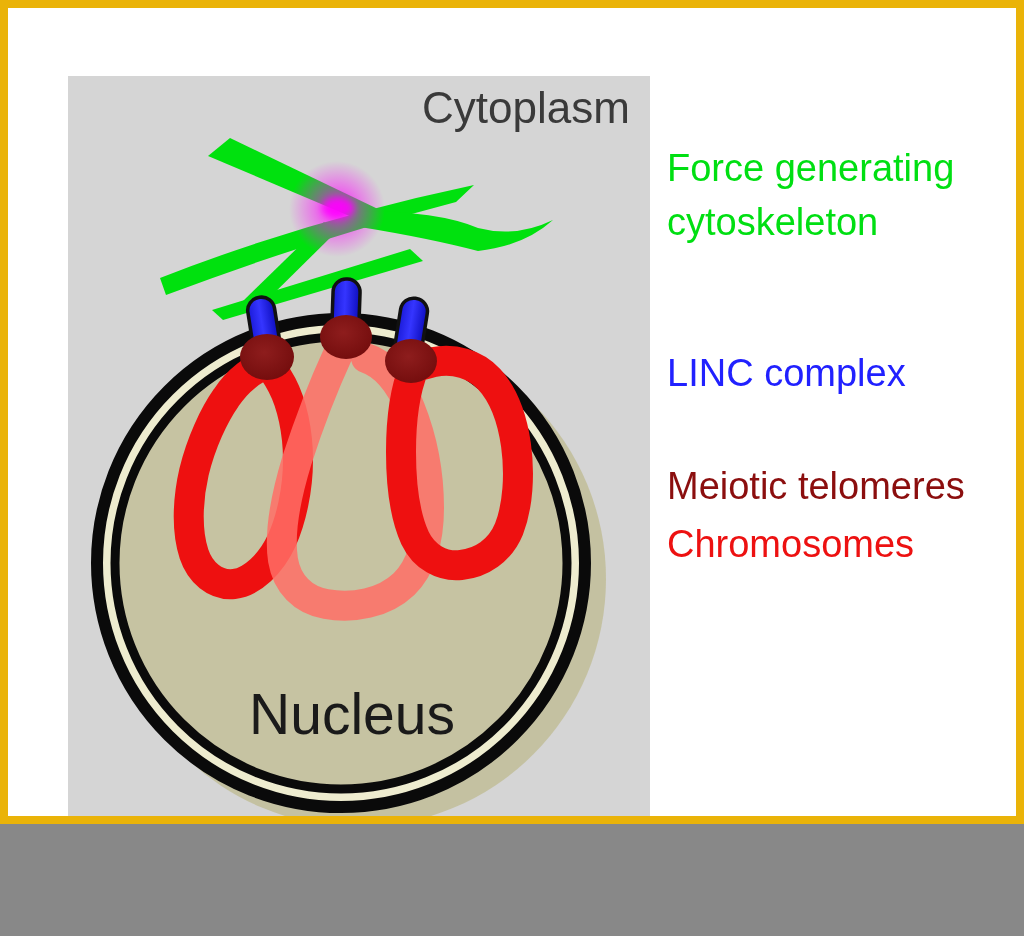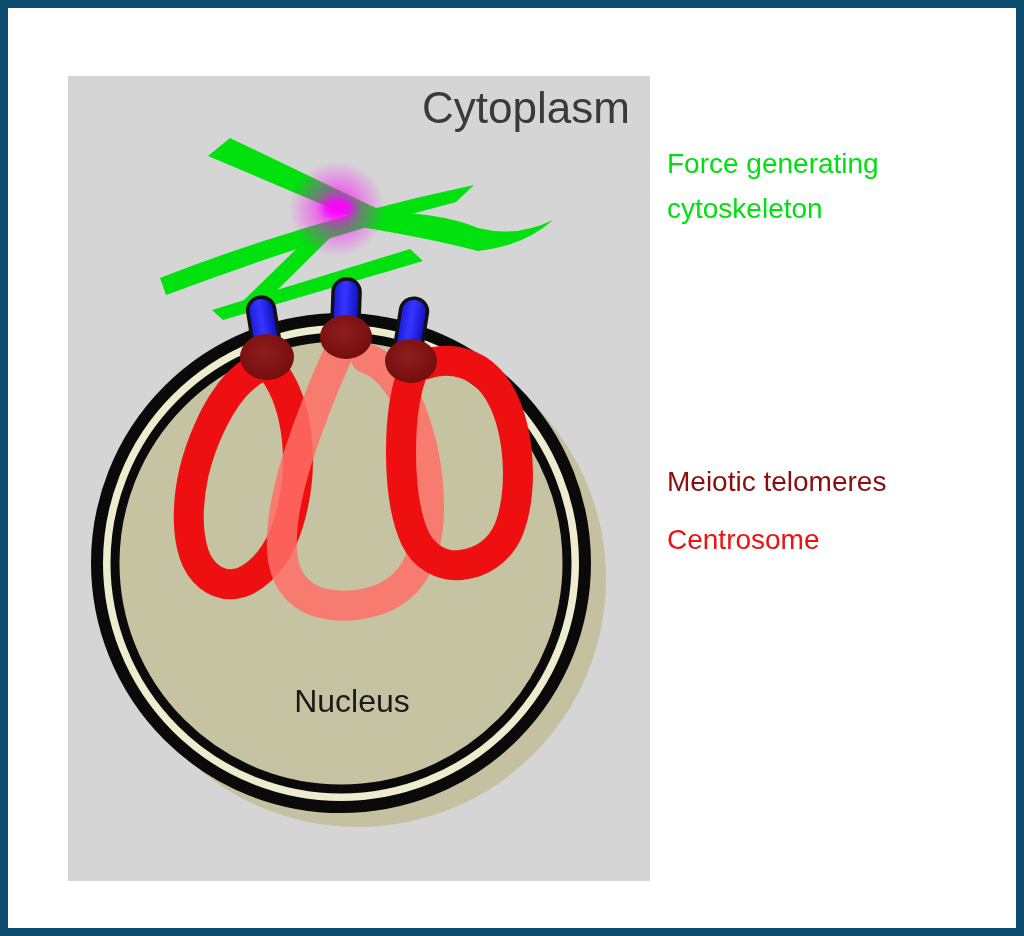--- a/index.html
+++ b/index.html
@@ -1,45 +1,45 @@
 <!DOCTYPE html>
 <html><head>
 <meta charset="utf-8">
 <style>
   html,body{margin:0;padding:0;background:#888;}
   .canvas{
     position:relative;
-    width:1024px;height:936px;
+    width:1024px;height:824px;
     box-sizing:border-box;
     background:#ffffff;
-    border:8px solid #0c4a6e;
+    border:8px solid #eab308;
     overflow:hidden;
     font-family:"Liberation Sans", sans-serif;
   }
   .cytofield{
     position:absolute;
     left:60px;top:68px;width:582px;height:805px;
     background:#d5d5d5;
   }
   .diagram-svg{
     position:absolute;left:0;top:0;width:1024px;height:936px;
     pointer-events:none;
   }
   .label{
     position:absolute;
     white-space:nowrap;
     line-height:1.05;
   }
   .cytoplasm-label{left:414px;top:77px;font-size:44px;color:#3a3a3a;}
-  .nucleus-label{left:344px;top:677px;transform:translateX(-50%);font-size:32px;color:#1a1a1a;}
+  .nucleus-label{left:344px;top:677px;transform:translateX(-50%);font-size:57px;color:#1a1a1a;}
   .legend{position:absolute;left:0;top:0;width:1024px;height:936px;}
   .legend-item{
     position:absolute;left:659px;
-    font-size:28px;
-    line-height:45px;
+    font-size:38px;
+    line-height:54px;
   }
   .legend-item.wrap{white-space:normal;width:352px;}
 </style>
 </head>
 <body>
 
 <div class="canvas">
 
   <div class="cytofield" style="background-color: rgb(213, 213, 213);"></div>
 
@@ -98,17 +98,18 @@
 
     <circle cx="329" cy="201" r="48" fill="url(#glowGrad)"></circle>
     <ellipse cx="330" cy="200" rx="16" ry="10" opacity="0.85" filter="url(#coreBlur)" fill="#ff00ff"></ellipse>
   </svg>
 
   <div class="label cytoplasm-label" style="color: rgb(58, 58, 58);">Cytoplasm</div>
   <div class="label nucleus-label" style="color: rgb(26, 26, 26);">Nucleus</div>
 
   <div class="legend">
     <div class="legend-item wrap" style="top: 133px; color: rgb(0, 223, 18);">Force generating cytoskeleton</div>
+    <div class="legend-item" style="top: 338px; color: rgb(33, 33, 255);">LINC complex</div>
     <div class="legend-item" style="top: 423px; color: rgb(139, 14, 14); margin-top: 28px;">Meiotic telomeres</div>
-    <div class="legend-item" style="top: 509px; color: rgb(237, 17, 17);">Centrosome</div>
+    <div class="legend-item" style="top: 509px; color: rgb(237, 17, 17);">Chromosomes</div>
   </div>
 
 </div>
 
 </body></html>

